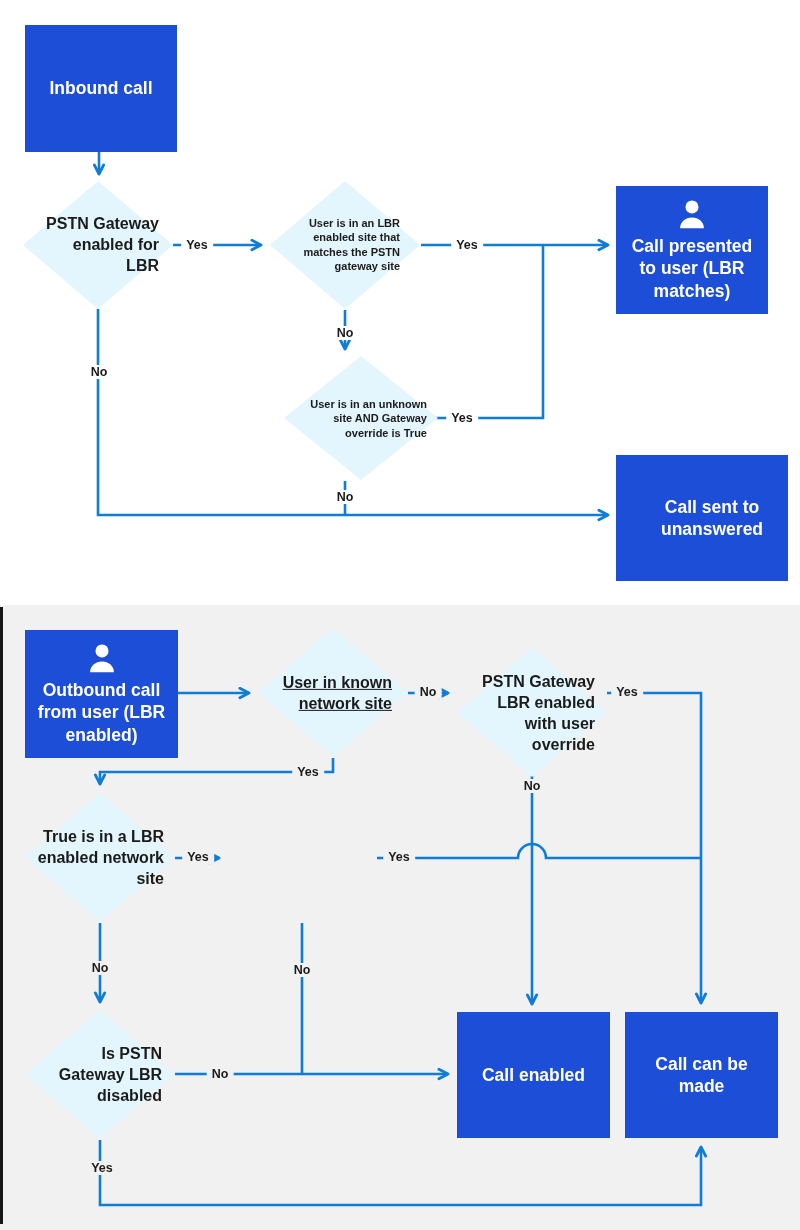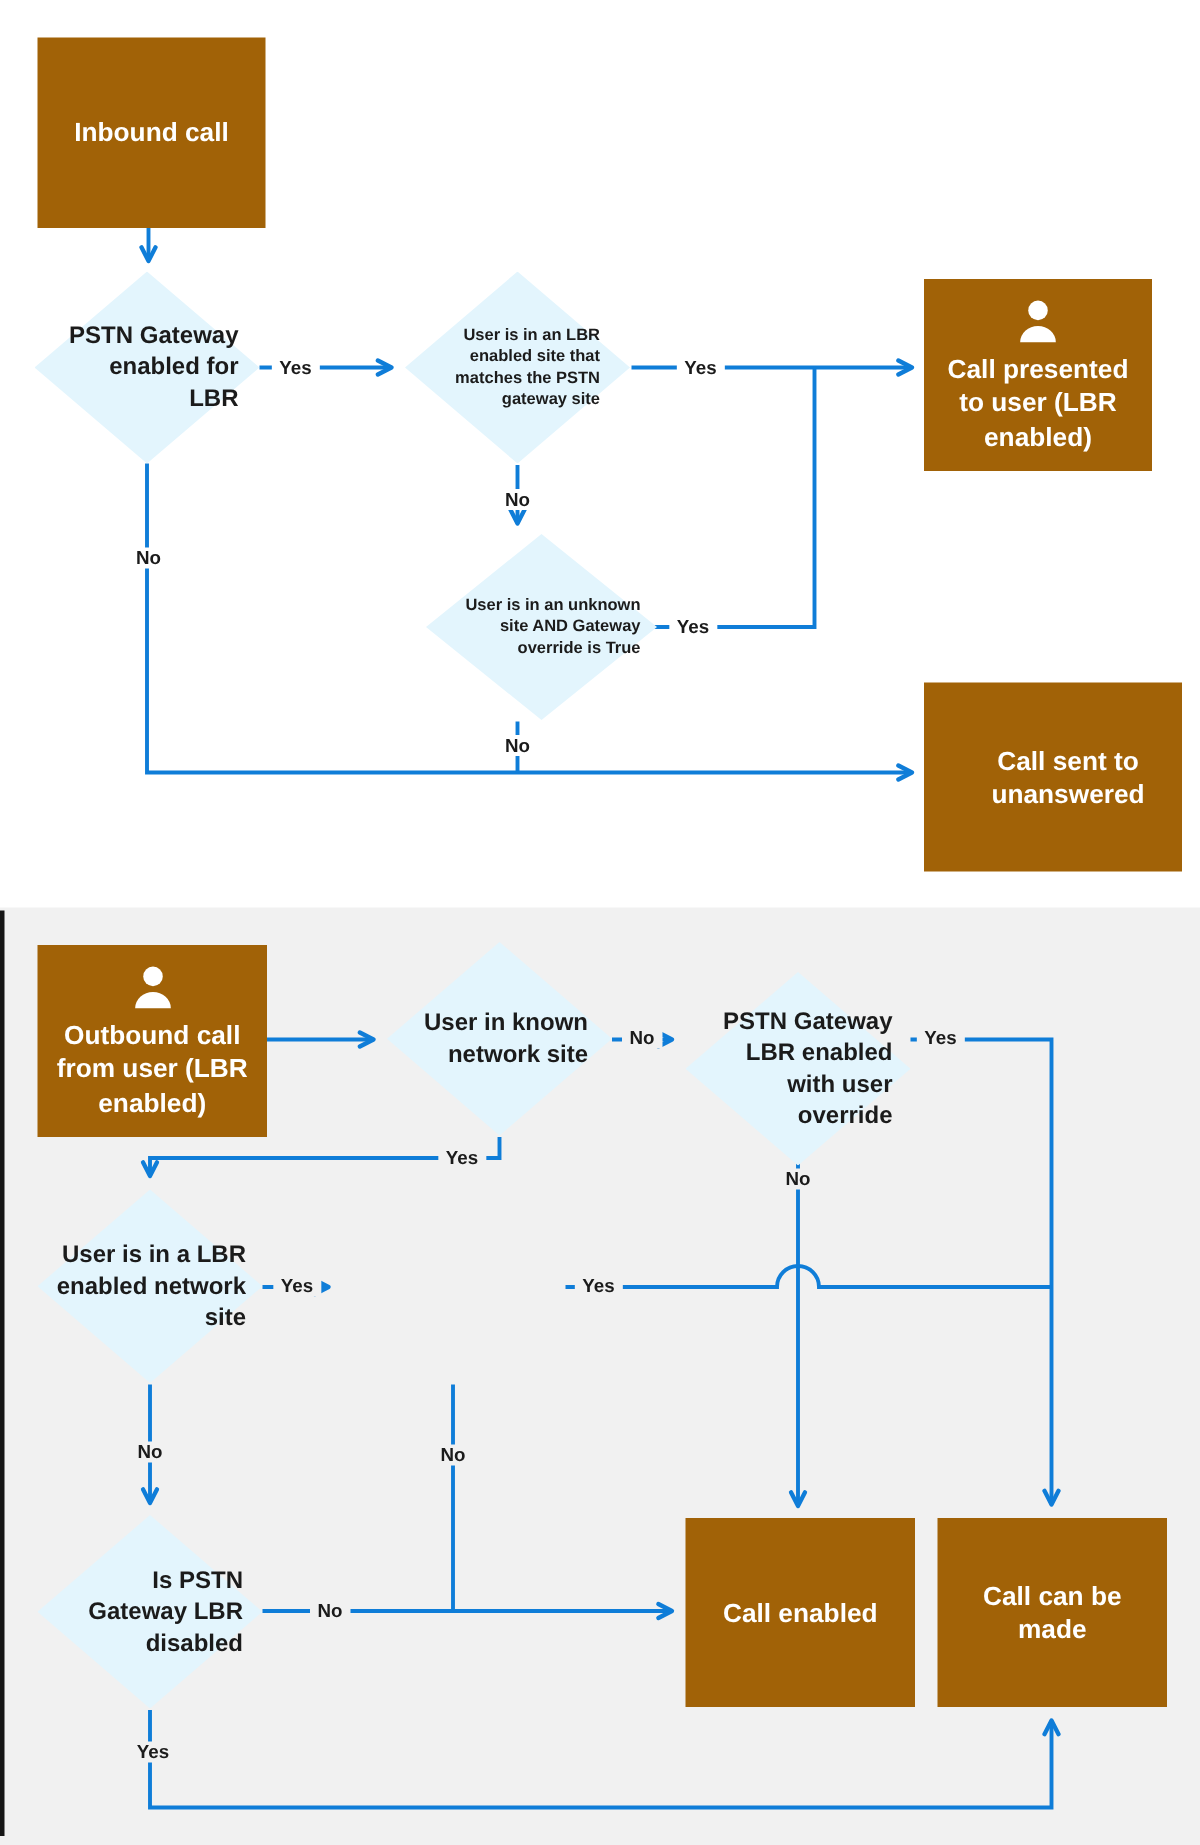--- a/index.html
+++ b/index.html
@@ -4,21 +4,21 @@
 <style>
   html,body{margin:0;padding:0;background:#fff;}
   .canvas{
     position:relative;width:800px;height:1230px;overflow:hidden;
     background:#ffffff;font-family:"Liberation Sans",sans-serif;
   }
   .section-bottom{position:absolute;left:0;top:605px;width:800px;height:625px;background:#f1f1f1;}
   .left-edge-strip{position:absolute;left:0;top:607px;width:3px;height:617px;background:#161616;}
   svg.edges{position:absolute;left:0;top:0;width:800px;height:1230px;z-index:2;}
   .rect-node{
-    position:absolute;background:#a16207;color:#ffffff;z-index:3;
+    position:absolute;background:#1d4ed8;color:#ffffff;z-index:3;
     display:flex;flex-direction:column;align-items:center;justify-content:center;
     text-align:center;font-weight:700;font-size:17.5px;line-height:1.28;
   }
   .rect-node .txt{display:block;}
   .person{margin-bottom:5px;display:block;}
   .diamond{position:absolute;z-index:3;}
   .diamond .bg{
     position:absolute;left:0;top:0;right:0;bottom:0;background:#e3f5fd;
     clip-path:polygon(50% 0,100% 50%,50% 100%,0 50%);
   }
@@ -90,21 +90,21 @@
   <div class="diamond" style="left:284px;top:356px;width:154px;height:124px;">
     <div class="bg"></div>
     <div class="lbl fz11" style="width:132px;">User is in an unknown site AND Gateway override is True</div>
   </div>
 
   <div class="rect-node" style="left:616px;top:186px;width:152px;height:128px;">
     <svg class="person" width="34" height="32" viewBox="0 0 24 22">
       <circle cx="12" cy="6" r="4.6" fill="#ffffff"></circle>
       <path d="M3.6 21 a8.4 7.6 0 0 1 16.8 0 z" fill="#ffffff"></path>
     </svg>
-    <span class="txt" style="width:140px;">Call presented to user (LBR enabled)</span>
+    <span class="txt" style="width:140px;">Call presented to user (LBR matches)</span>
   </div>
 
   <div class="rect-node" style="left:616px;top:455px;width:152px;height:126px;padding-left:20px;">
     <span class="txt" style="width:120px;">Call sent to unanswered</span>
   </div>
 
   <span class="elabel" style="left:197px;top:245px;">Yes</span>
   <span class="elabel" style="left:467px;top:245px;">Yes</span>
   <span class="elabel" style="left:345px;top:333px;">No</span>
   <span class="elabel" style="left:462px;top:418px;">Yes</span>
@@ -114,31 +114,31 @@
   <div class="rect-node" style="left:25px;top:630px;width:153px;height:128px;">
     <svg class="person" width="34" height="32" viewBox="0 0 24 22">
       <circle cx="12" cy="6" r="4.6" fill="#ffffff"></circle>
       <path d="M3.6 21 a8.4 7.6 0 0 1 16.8 0 z" fill="#ffffff"></path>
     </svg>
     <span class="txt" style="width:135px;">Outbound call from user (LBR enabled)</span>
   </div>
 
   <div class="diamond" style="left:258px;top:628px;width:150px;height:129px;">
     <div class="bg"></div>
-    <div class="lbl fz13" style="width:118px;">User in known network site</div>
+    <div class="lbl fz13" style="width:118px;text-decoration:underline;">User in known network site</div>
   </div>
 
   <div class="diamond" style="left:457px;top:648px;width:150px;height:129px;">
     <div class="bg"></div>
     <div class="lbl fz13" style="width:126px;">PSTN Gateway LBR enabled with user override</div>
   </div>
 
   <div class="diamond" style="left:25px;top:793px;width:150px;height:129px;">
     <div class="bg"></div>
-    <div class="lbl fz13" style="width:128px;">User is in a LBR enabled network site</div>
+    <div class="lbl fz13" style="width:128px;">True is in a LBR enabled network site</div>
   </div>
 
 
   <div class="diamond" style="left:25px;top:1010px;width:150px;height:129px;">
     <div class="bg"></div>
     <div class="lbl fz13" style="width:124px;">Is PSTN Gateway LBR disabled</div>
   </div>
 
   <div class="rect-node" style="left:457px;top:1012px;width:153px;height:126px;">
     <span class="txt">Call enabled</span>

